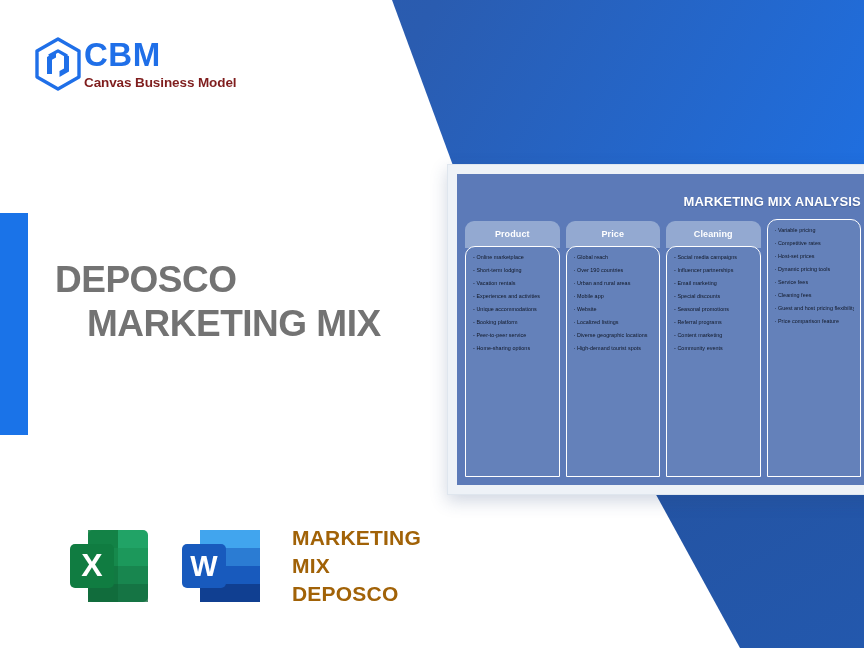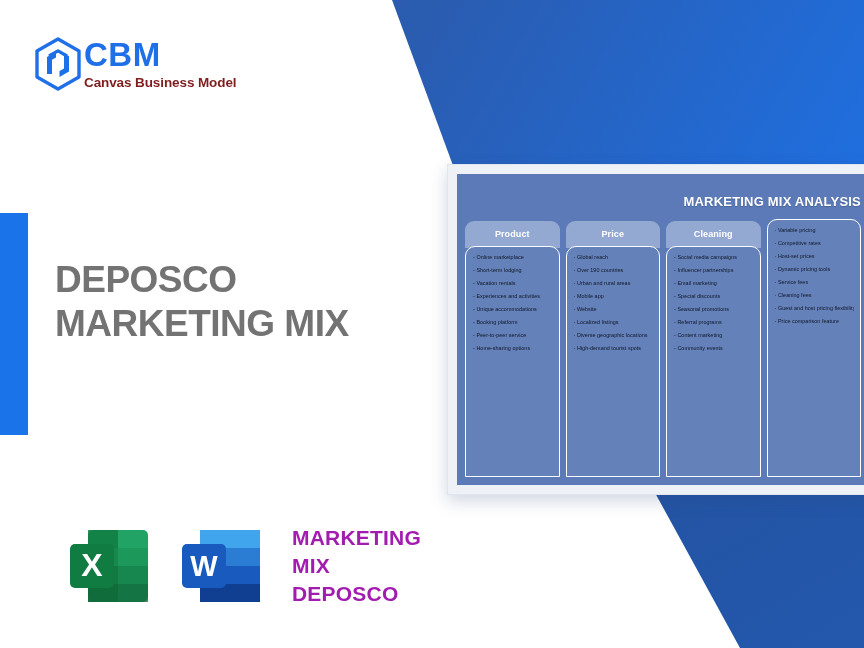--- a/index.html
+++ b/index.html
@@ -43,28 +43,28 @@
   .logo-sub{
     margin-top:5px;font-size:13.5px;font-weight:700;color:#7f1d1d;letter-spacing:-.1px;
   }
 
   
   .headline{
     position:absolute;left:55px;top:258px;width:400px;
     font-size:37px;font-weight:700;color:#737373;line-height:1.18;
     letter-spacing:-.5px;
   }
-  .headline .l2{display:block;}
+  .headline .l2{display:block;margin-left:32px;}
 
   
   .bottom-row{position:absolute;left:62px;top:518px;display:flex;align-items:center;}
   .office-icon{position:relative;width:96px;height:96px;flex:0 0 auto;}
   .word-icon{margin-left:16px;}
   .bottom-label{
-    margin-left:22px;font-size:21px;font-weight:700;color:#a21caf;
+    margin-left:22px;font-size:21px;font-weight:700;color:#a16207;
     line-height:1.33;letter-spacing:.2px;
   }
 
   
   .mm-card{
     position:absolute;left:447px;top:164px;width:432px;height:331px;
     background:#eef2f7;
     border:1px solid #dfe6ee;
     box-shadow:0 6px 16px rgba(40,70,120,.22);
     box-sizing:border-box;

